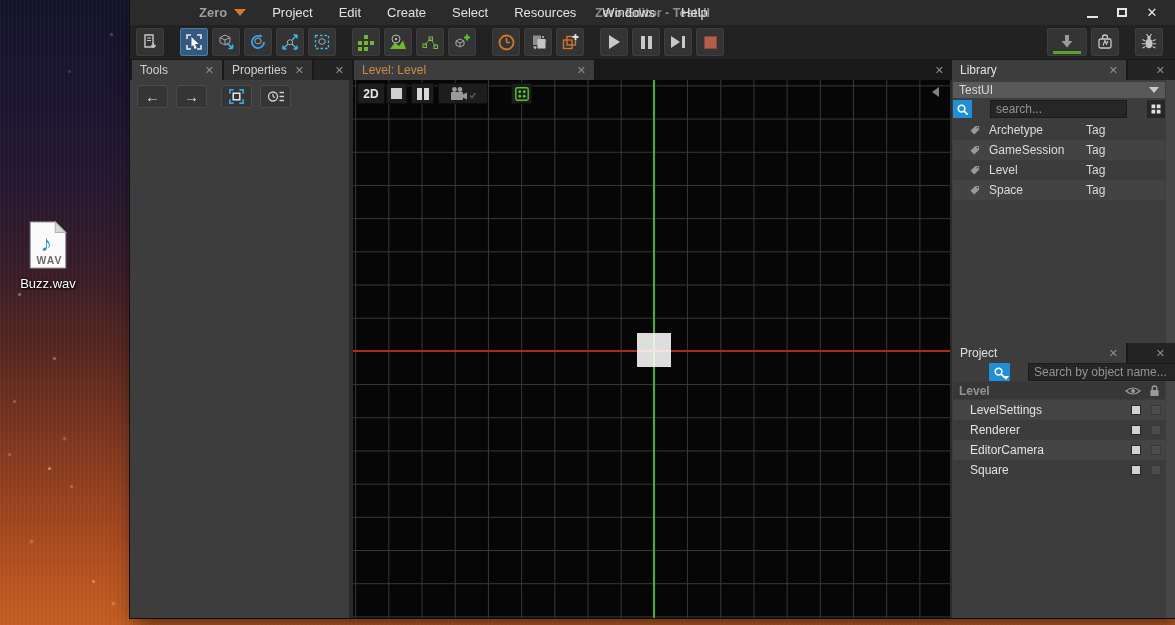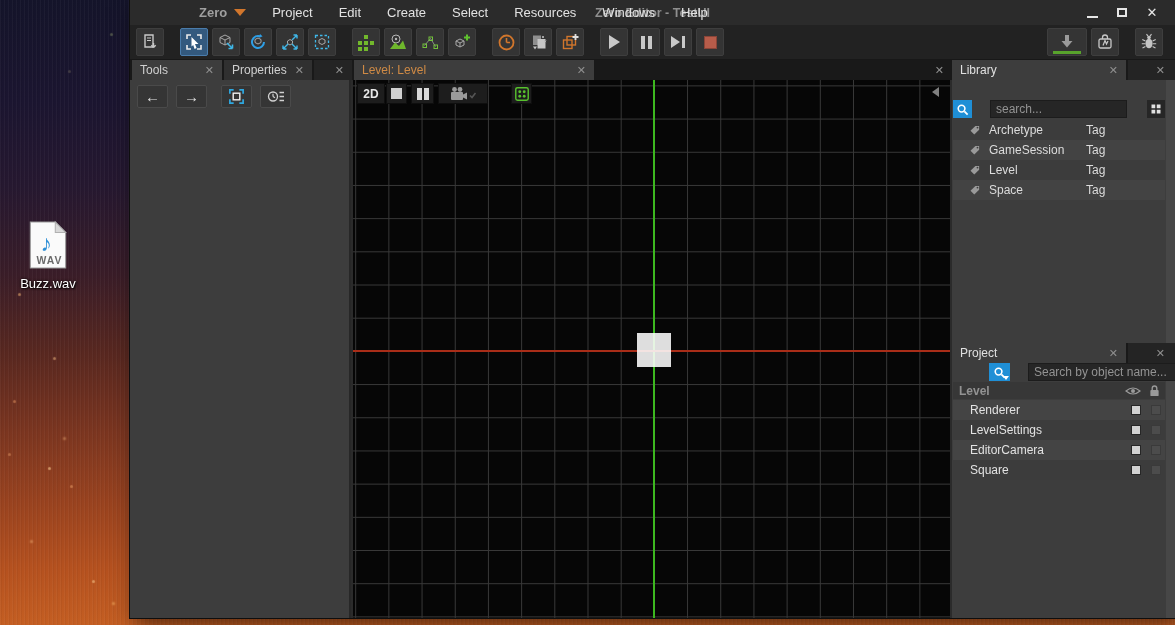--- a/index.html
+++ b/index.html
@@ -378,20 +378,24 @@
 
       <div class="dock-tabbar" style="top:0;">
         <span class="dtab">
           <span>Library</span>
           <span class="x">✕</span>
         </span>
         <span class="dtab-spare">
           <span class="x">✕</span>
         </span>
       </div>
+      <div class="lib-dropdown">
+        <span>TestUI</span>
+        <i class="dd-caret"></i>
+      </div>
       <div class="search-row" style="top:40px;">
         <span class="sbtn">
           <svg width="13" height="13" viewBox="0 0 14 14">
             <circle cx="6" cy="6" r="3.6" fill="none" stroke="#fff" stroke-width="1.7"></circle>
             <path d="M9 9 L12.5 12.5" stroke="#fff" stroke-width="1.9"></path>
           </svg>
         </span>
         <input class="sinput" placeholder="search..." style="">
         <span class="gv-btn">
           <svg width="12" height="12" viewBox="0 0 16 16">
@@ -464,26 +468,26 @@
           <path d="M1 6 Q8 0 15 6 Q8 12 1 6 Z" fill="none" stroke="#999" stroke-width="1.2"></path>
           <circle cx="8" cy="6" r="2" fill="#999"></circle>
         </svg>
         <svg class="lock" width="11" height="14" viewBox="0 0 12 14">
           <rect x="1.5" y="6" width="9" height="6.5" rx="1" fill="#999"></rect>
           <path d="M3.5 6 V4 a2.5 2.5 0 0 1 5 0 v2" fill="none" stroke="#999" stroke-width="1.5"></path>
         </svg>
       </div>
       <div class="obj-list">
         <div class="orow">
-          <span>Renderer</span>
+          <span>LevelSettings</span>
           <i class="cb"></i>
           <i class="lk"></i>
         </div>
         <div class="orow">
-          <span>LevelSettings</span>
+          <span>Renderer</span>
           <i class="cb"></i>
           <i class="lk"></i>
         </div>
         <div class="orow">
           <span>EditorCamera</span>
           <i class="cb"></i>
           <i class="lk"></i>
         </div>
         <div class="orow">
           <span>Square</span>

